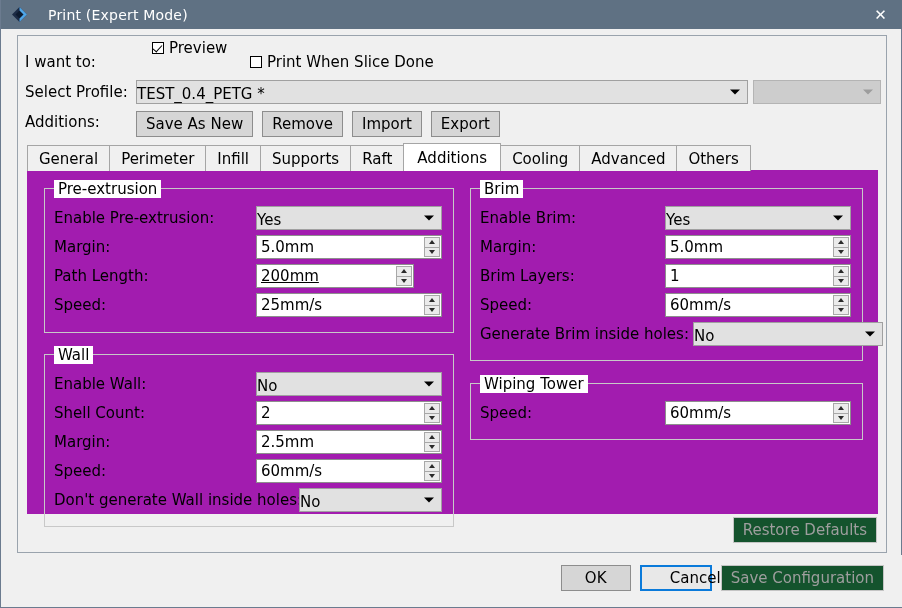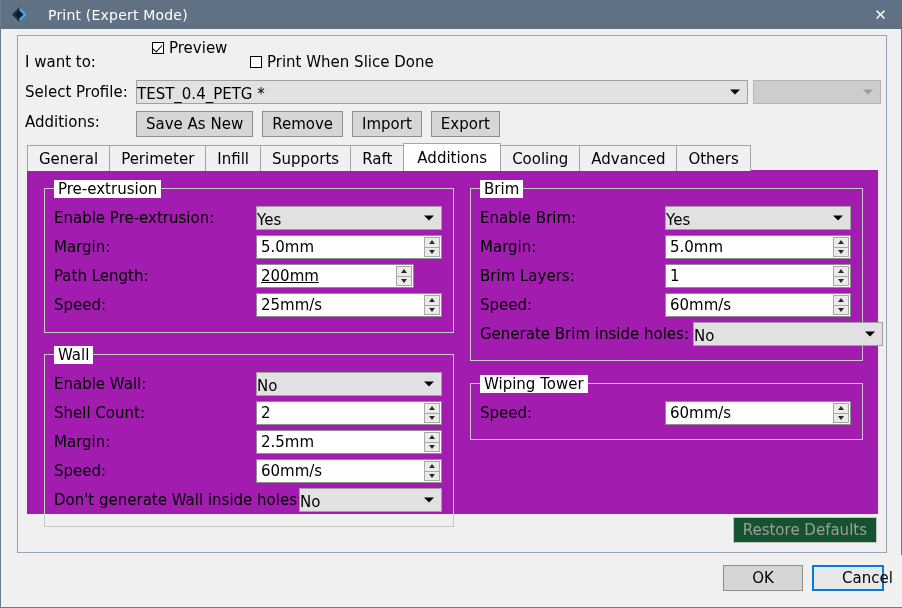--- a/index.html
+++ b/index.html
@@ -535,18 +535,19 @@
     </div>
 
     <div class="restore-wrap">
       <div class="btn disabled">Restore Defaults</div>
     </div>
 
   </div>
 
   <div class="footer">
     <div class="footer-btns">
-      <div class="btn" style="width:80px;">OK</div>
+      <div class="btn" style="width:70px;">OK</div>
       <div class="btn focused" style="width:72px;padding-left:48px;">Cancel</div>
+      <div class="btn disabled">Save Configuration</div>
     </div>
   </div>
 
 </div>
 
 </body></html>

